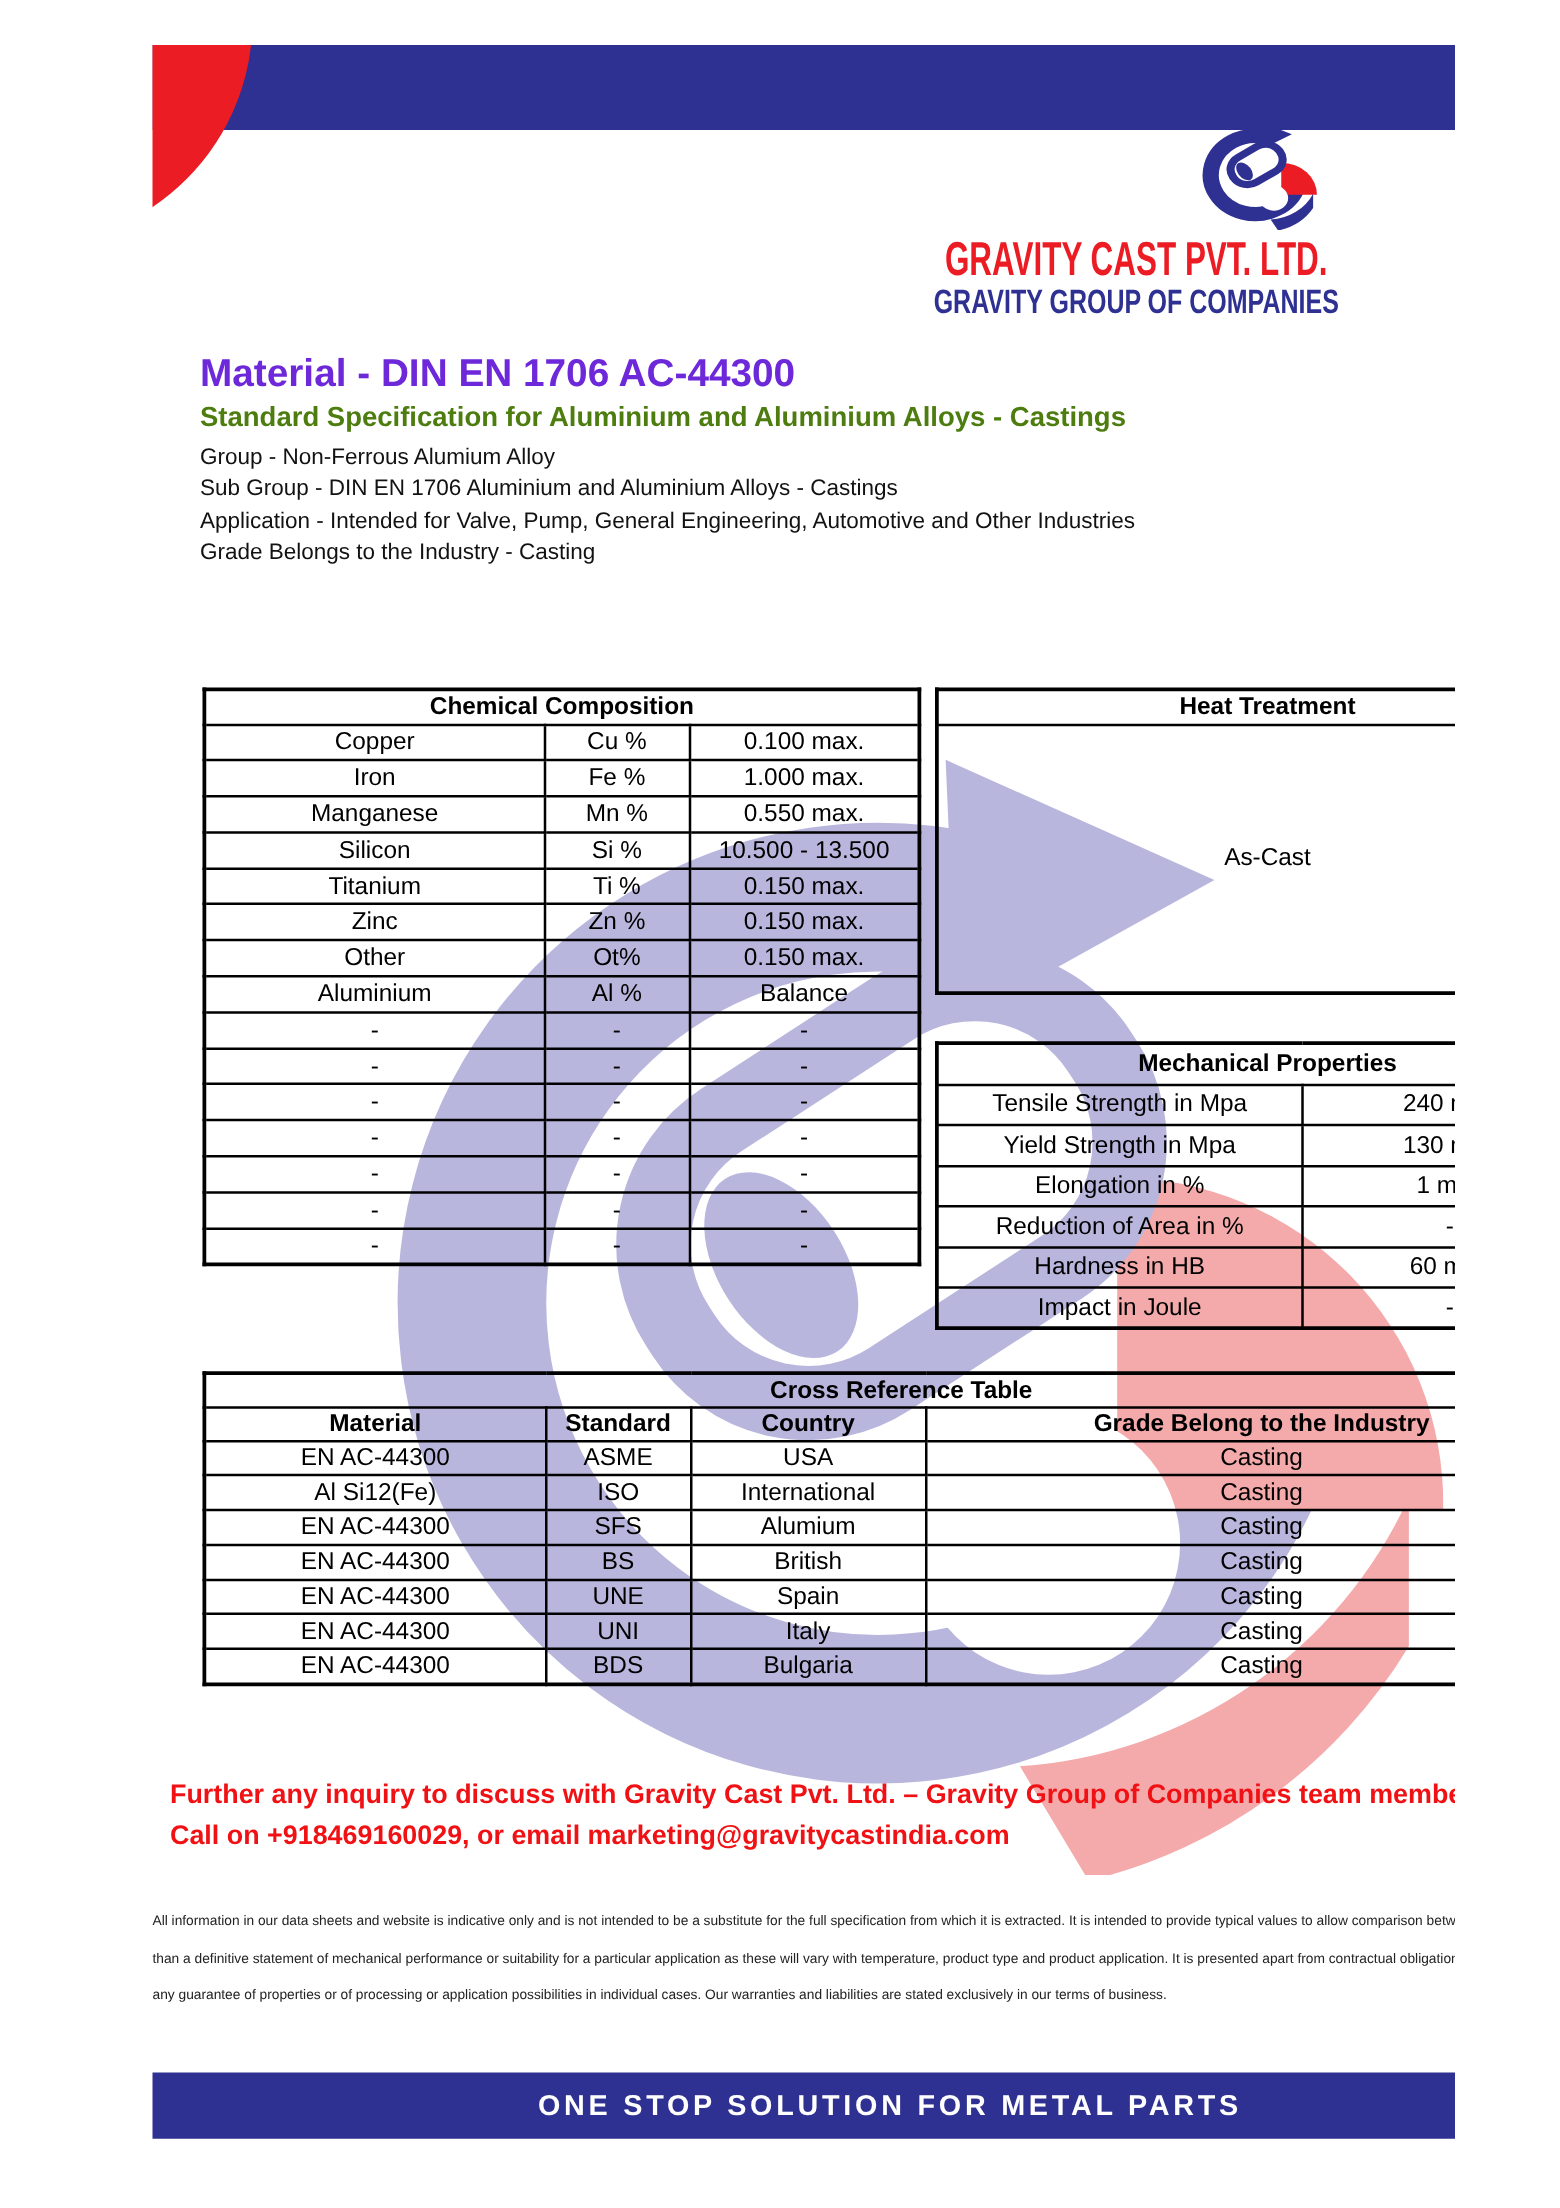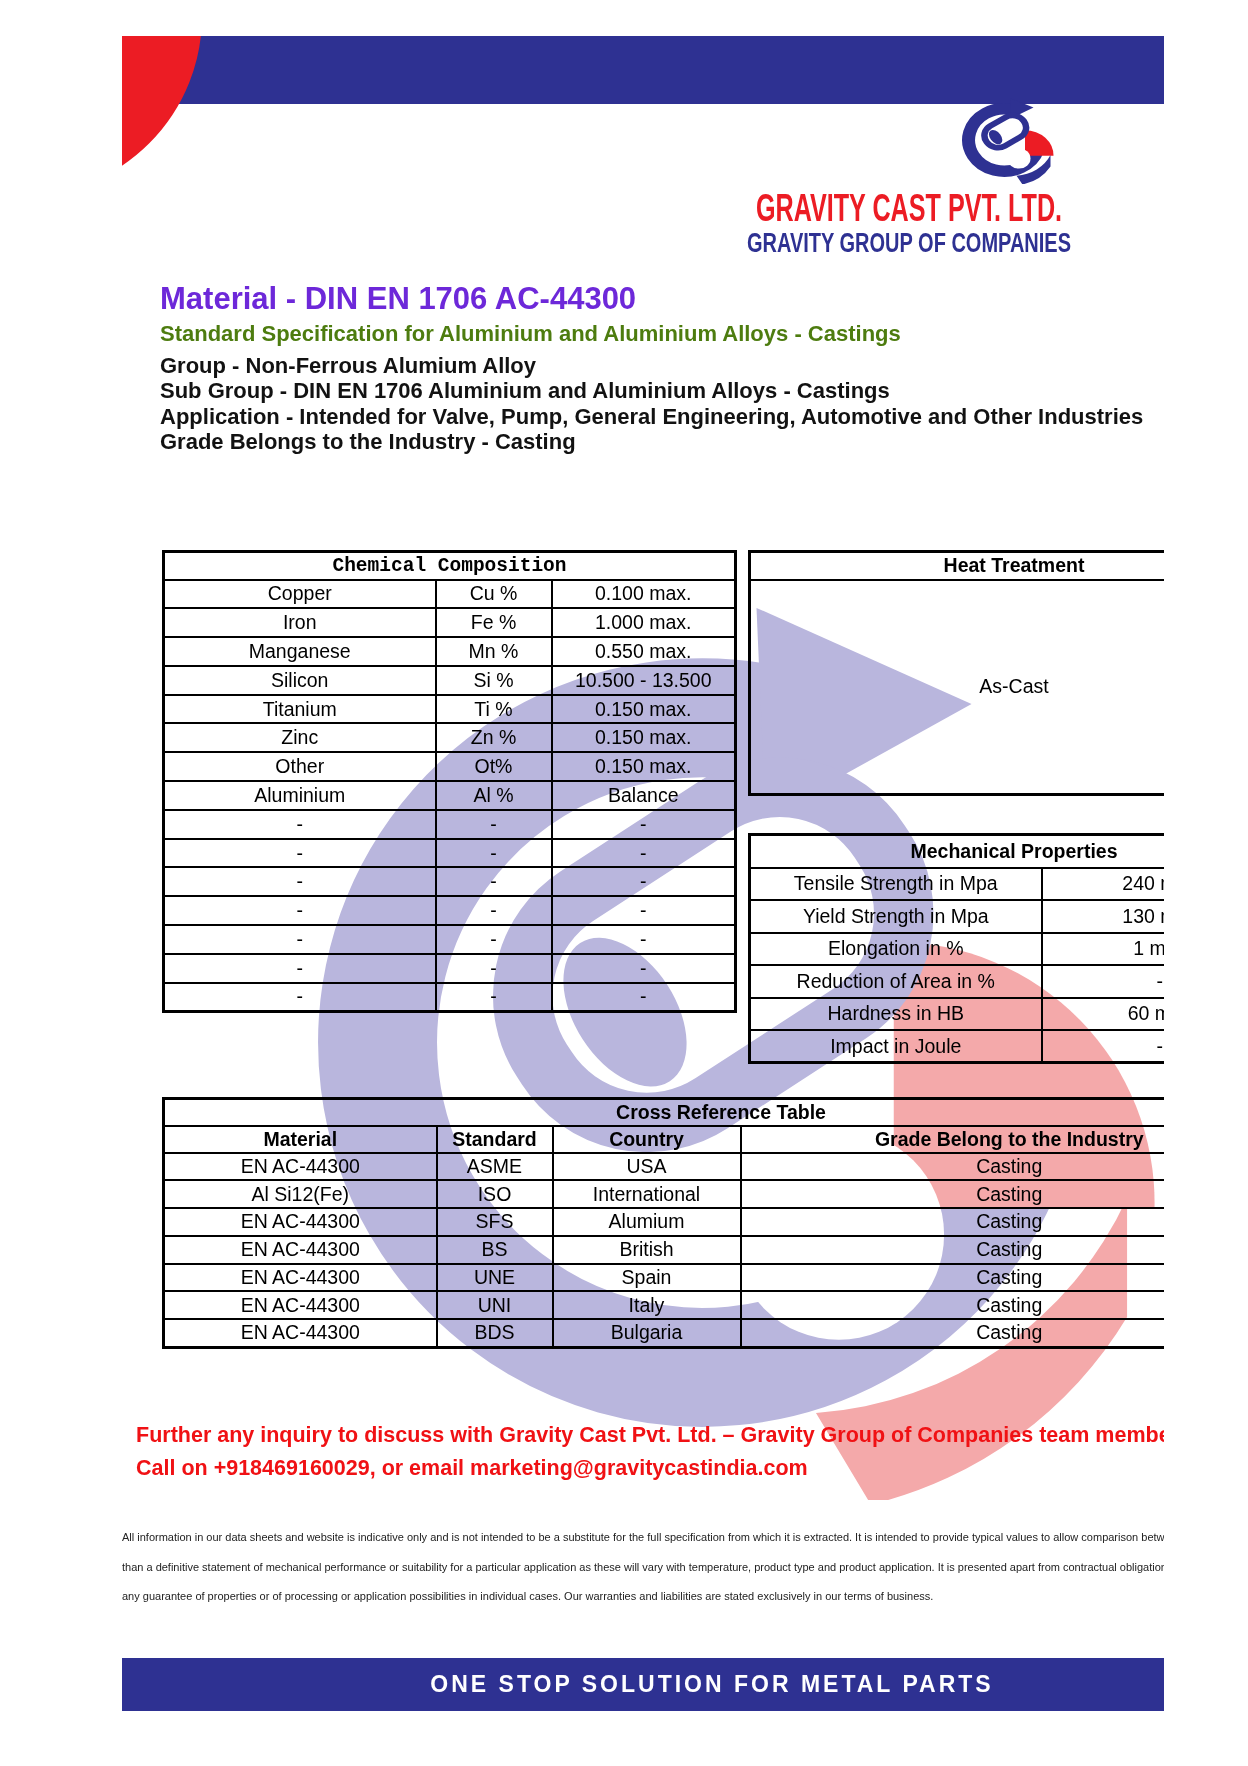--- a/index.html
+++ b/index.html
@@ -24,33 +24,33 @@
   .logo-svg{position:absolute;left:876px;top:96px;width:100px;height:88px;}
   .brand-company{position:absolute;left:605px;top:186px;width:440px;text-align:center;
     font-size:34px;font-weight:bold;color:var(--red);white-space:nowrap;
     transform:scale(0.74,1.12);transform-origin:center top;letter-spacing:0px;}
   .brand-group{position:absolute;left:605px;top:227px;width:440px;text-align:center;
     font-size:25px;font-weight:bold;color:var(--blue);white-space:nowrap;
     transform:scale(0.80,1.08);transform-origin:center top;}
   
   .doc-title{position:absolute;left:76px;top:281px;font-size:31px;font-weight:bold;color:#6d28d9;}
   .doc-subtitle{position:absolute;left:76px;top:321px;font-size:22px;font-weight:bold;color:#4d7c0f;}
-  .meta-lines{position:absolute;left:76px;top:353px;font-size:22px;font-weight:bold;color:#121212;}
+  .meta-lines{position:absolute;left:76px;top:353px;font-size:18px;font-weight:normal;color:#121212;}
   .meta-lines div{height:25.3px;line-height:25.3px;white-space:nowrap;}
   
   .watermark{position:absolute;left:215px;top:585px;width:915px;height:915px;}
   
   table.dtable{border-collapse:collapse;table-layout:fixed;position:absolute;
     background:transparent;border:3.5px solid #000;color:#000;}
   table.dtable th,table.dtable td{border:2.4px solid #000;text-align:center;
     vertical-align:middle;padding:0 2px;font-size:19.5px;overflow:hidden;white-space:nowrap;}
   table.dtable th{font-weight:bold;}
   table.dtable td{font-weight:normal;}
   .chem{left:78px;top:550px;width:575px;}
-  .chem th{height:28px;font-family:Liberation Mono, monospace;}
+  .chem th{height:28px;}
   .chem td{height:28.8px;}
   .heat{left:664px;top:550px;width:532px;}
   .heat th{height:28px;}
   .heat td.big{height:215px;}
   .mech{left:664px;top:833px;width:532px;}
   .mech th{height:33px;}
   .mech td{height:32.5px;}
   .cross{left:78px;top:1097px;width:1118px;}
   .cross th{height:27px;}
   .cross td{height:27.8px;}

